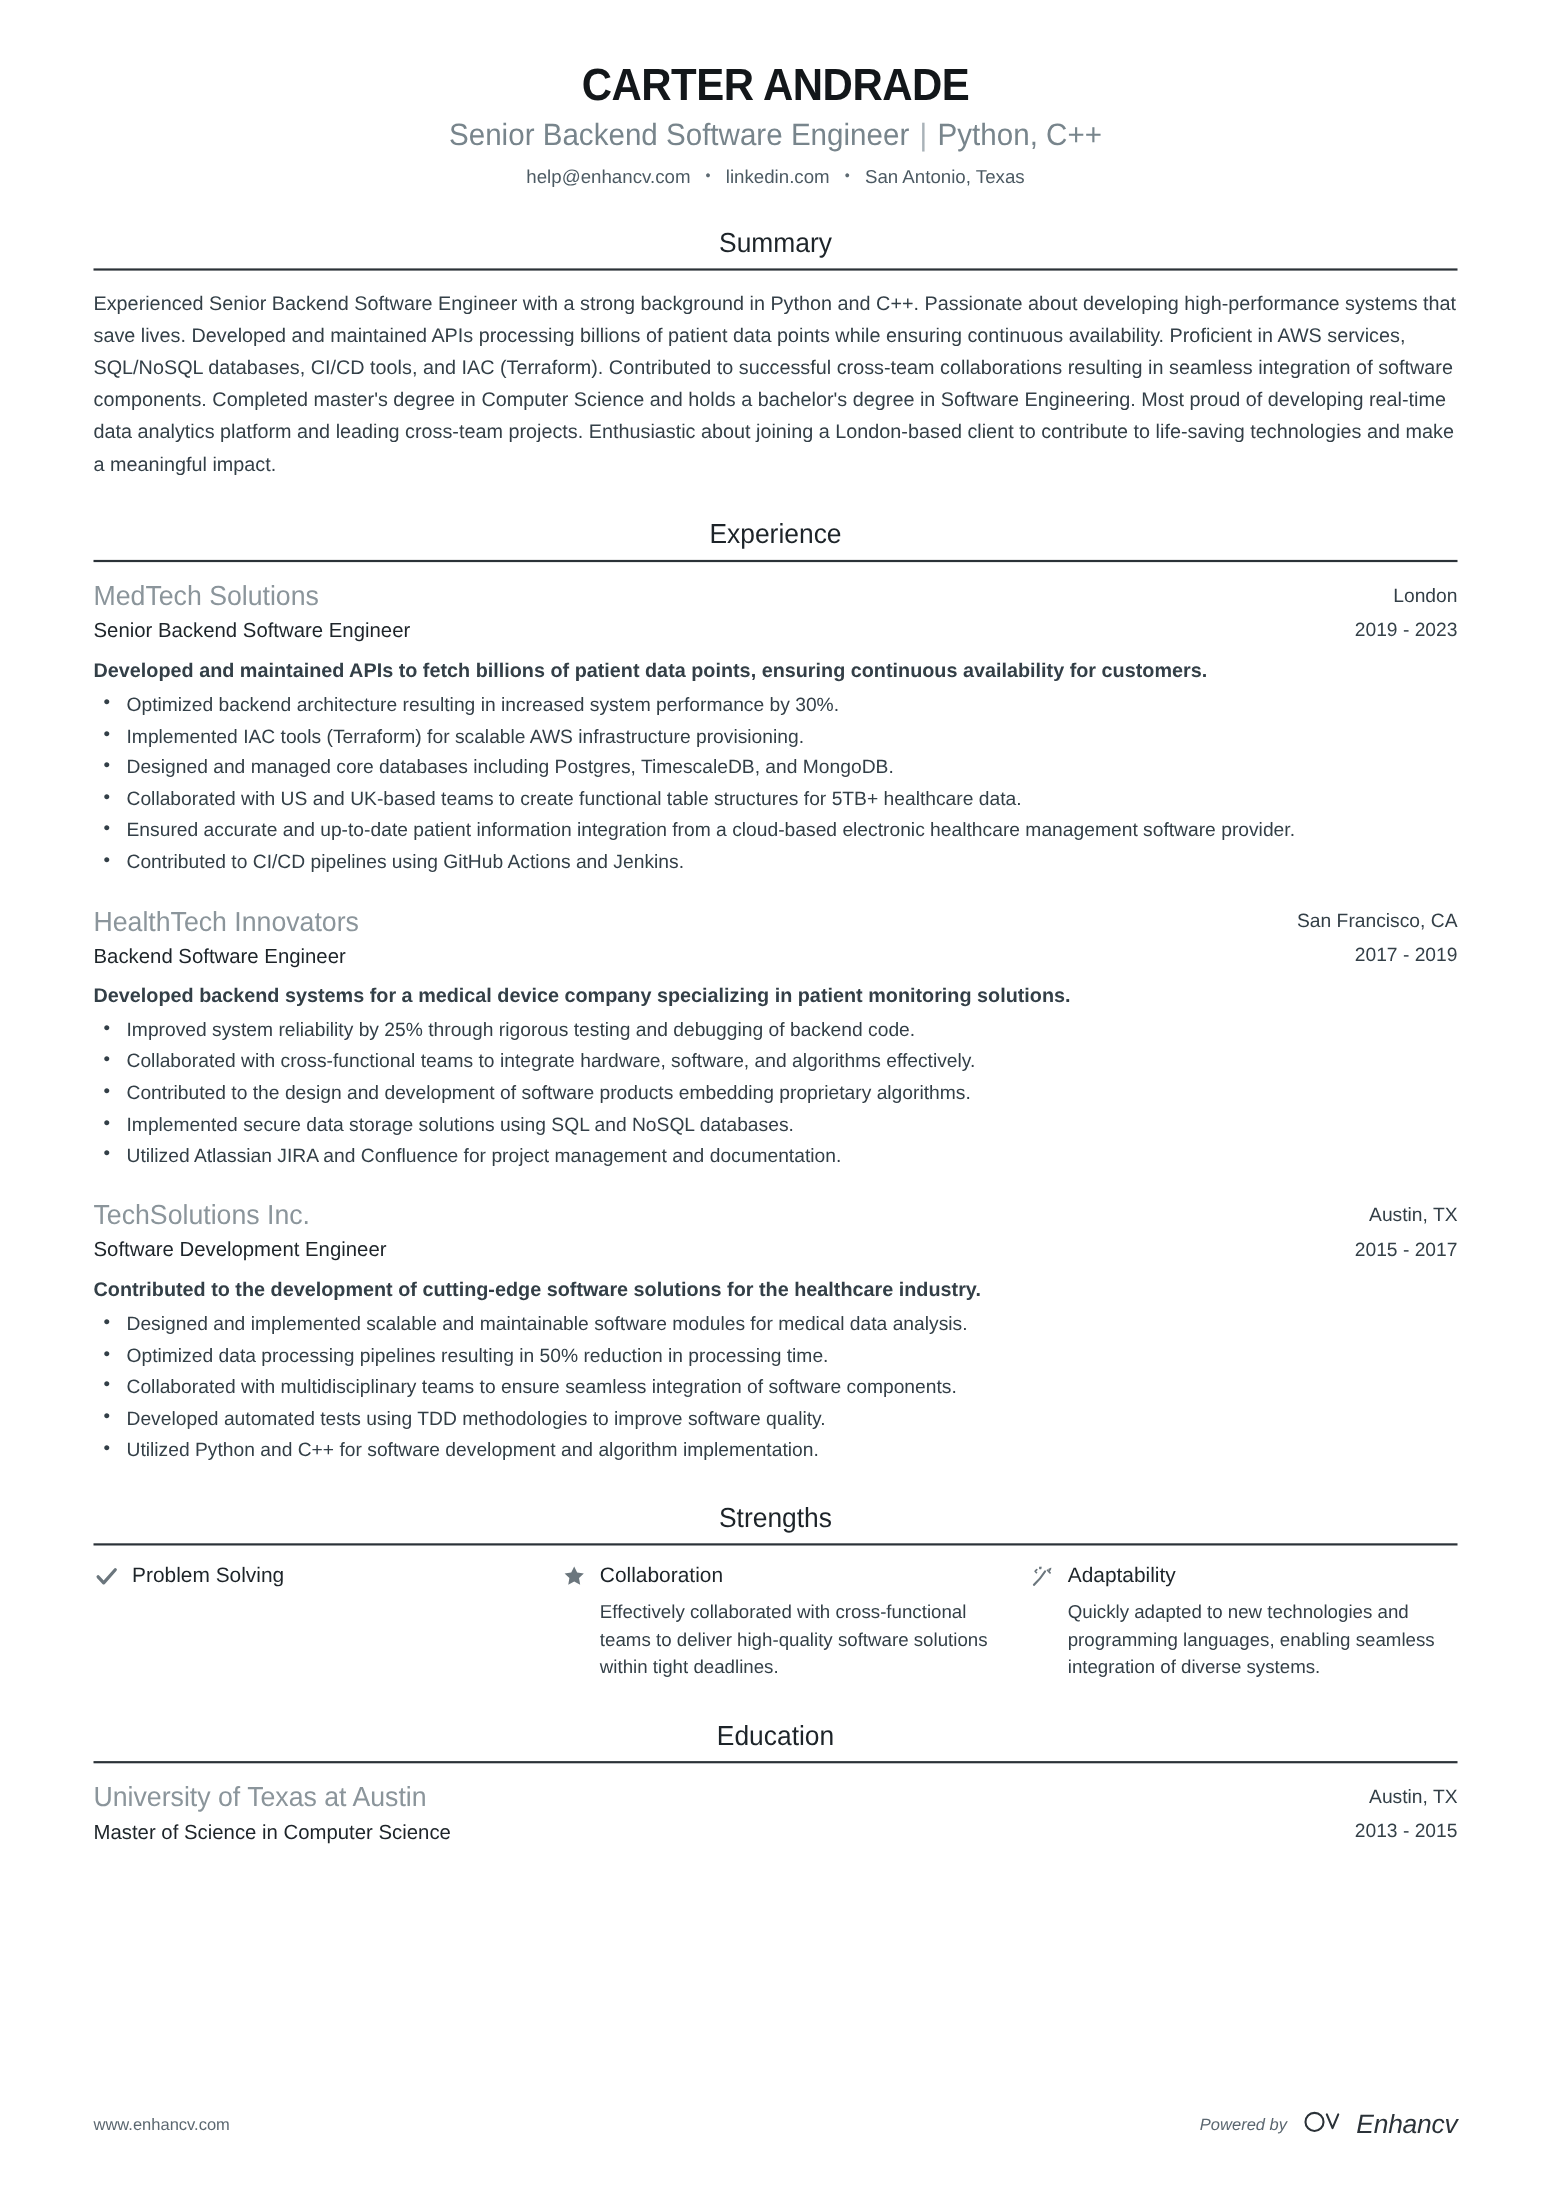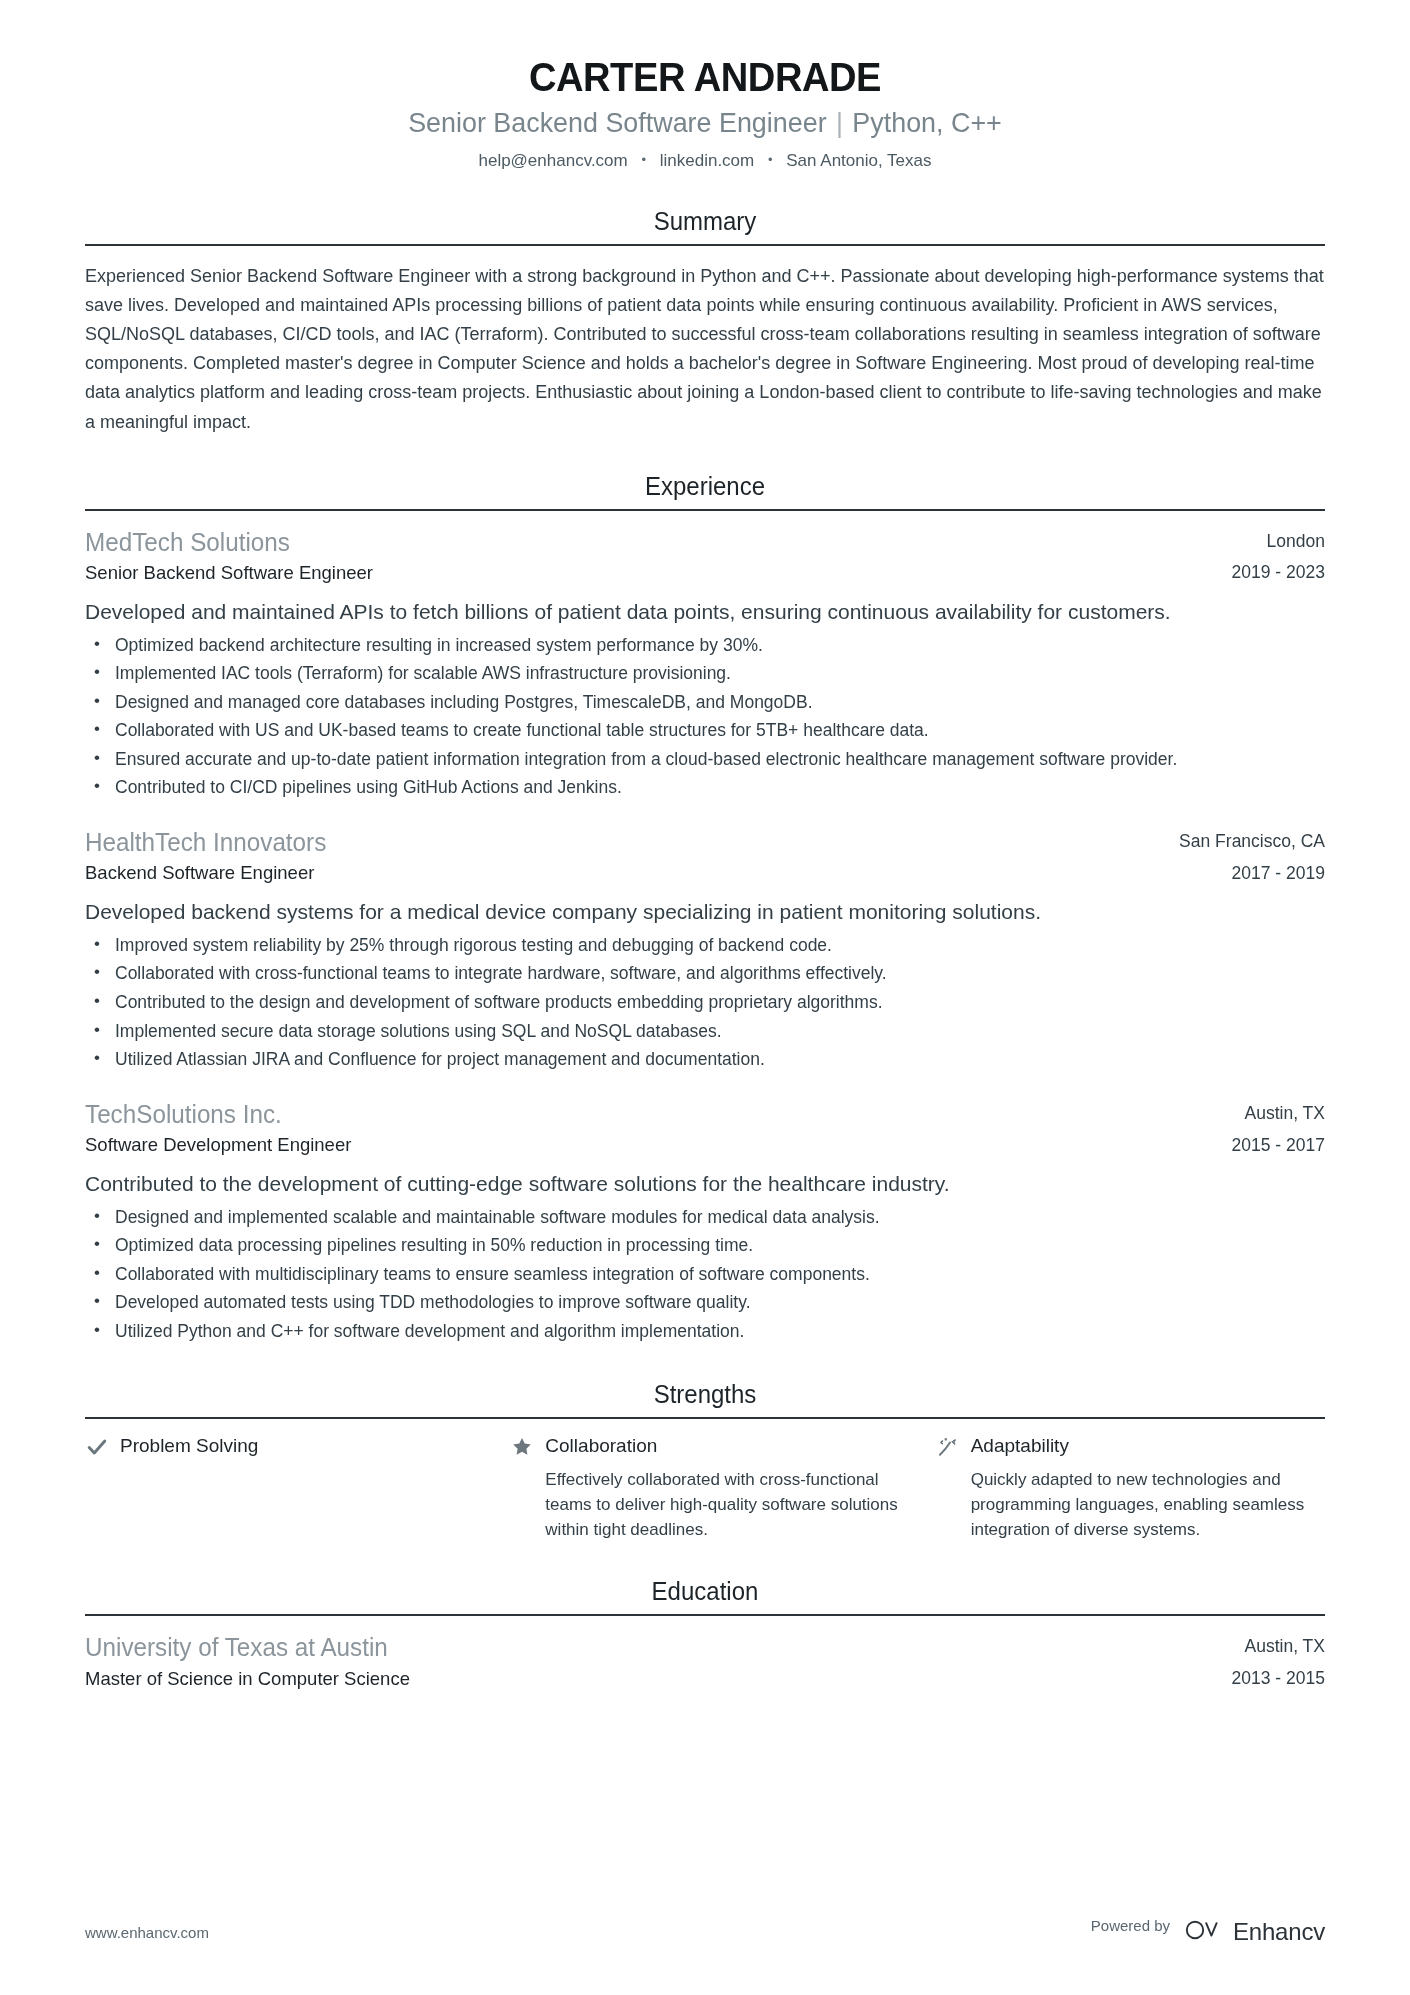--- a/index.html
+++ b/index.html
@@ -124,24 +124,25 @@
     white-space: nowrap;
   }
   .dates {
     font-size: 17.5px;
     color: #333f47;
     line-height: 1.3;
     margin: 0;
     white-space: nowrap;
   }
   .entry-desc {
-    font-size: 21px;
+    font-size: 18px;
     line-height: 1.5;
     color: #333f47;
     margin: 11px 0 4px 0;
+    font-weight: bold;
   }
   ul.bullets {
     list-style: none;
     margin: 0;
     padding: 0;
   }
   ul.bullets li {
     position: relative;
     padding-left: 30px;
     font-size: 17.5px;
@@ -225,21 +226,23 @@
     display: flex;
     align-items: center;
     justify-content: space-between;
   }
   .footer-url {
     font-size: 15px;
     color: #5b6770;
   }
   .footer-right {
     display: flex;
+    align-items: center;
     gap: 14px;
+    font-style: italic;
   }
   .powered-by {
     font-size: 15px;
     color: #5b6770;
   }
   .brand {
     display: flex;
     align-items: center;
     gap: 9px;
   }

